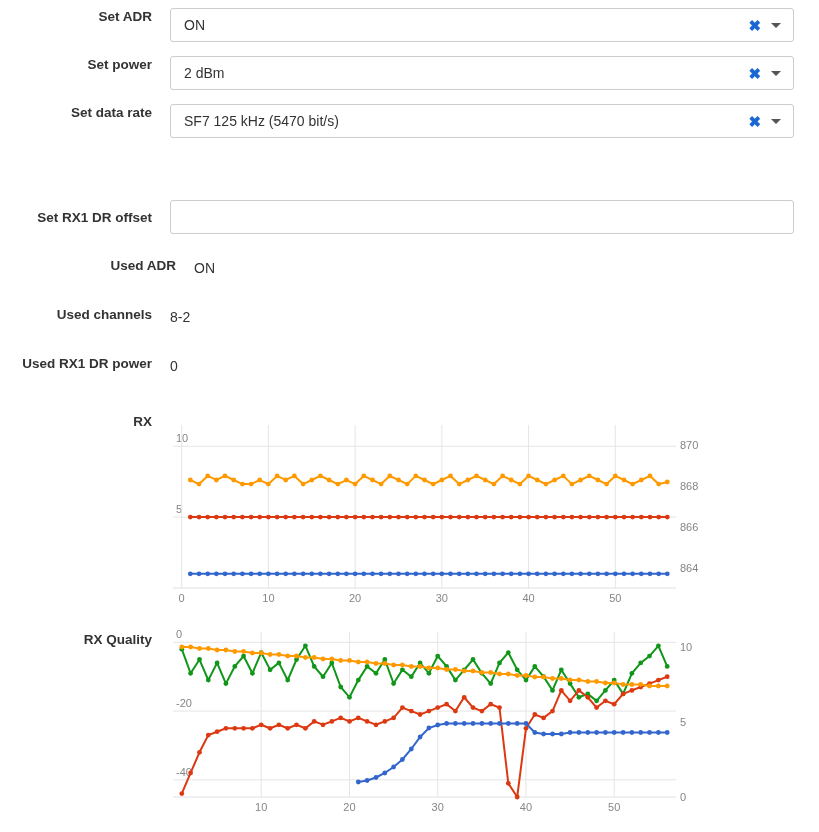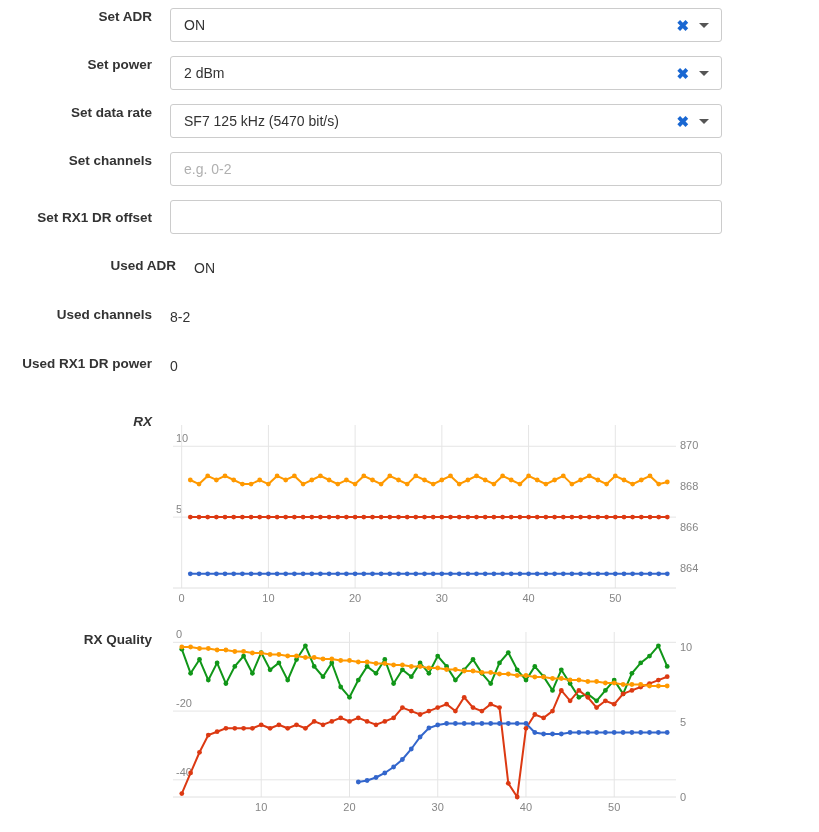--- a/index.html
+++ b/index.html
@@ -25,21 +25,21 @@
     width: 152px;
     text-align: right;
     font-size: 13.5px;
     font-weight: bold;
     color: #333333;
     padding-right: 0px;
     line-height: 17px;
   }
   .form-control-wrap {
     margin-left: 18px;
-    width: 552px;
+    width: 624px;
   }
   .select-box {
     position: relative;
     height: 34px;
     border: 1px solid #cccccc;
     border-radius: 3px;
     background: #ffffff;
     display: flex;
     align-items: center;
     padding-left: 13px;
@@ -132,26 +132,20 @@
     <div class="form-label">Set data rate</div>
     <div class="form-control-wrap">
       <div class="select-box">
         <span class="value">SF7 125 kHz (5470 bit/s)</span>
         <span class="clear-x">✖</span>
         <span class="caret"></span>
       </div>
     </div>
   </div>
 
-  <div class="form-row" style="top:152px;">
-    <div class="form-label">Set channels</div>
-    <div class="form-control-wrap">
-      <input class="text-input" type="text" value="" placeholder="e.g. 0-2" style="">
-    </div>
-  </div>
 
   <div class="form-row" style="top:200px;align-items:center;">
     <div class="form-label">Set RX1 DR offset</div>
     <div class="form-control-wrap">
       <input class="text-input" type="text" value="" placeholder="" style="">
     </div>
   </div>
 
   <div class="form-row" style="top:257px;margin-left:24px;">
     <div class="form-label">Used ADR</div>
@@ -167,21 +161,21 @@
     </div>
   </div>
 
   <div class="form-row" style="top:355px;">
     <div class="form-label label-two-line">Used RX1 DR power</div>
     <div class="form-control-wrap">
       <div class="static-value">0</div>
     </div>
   </div>
 
-  <div class="chart-label" style="top:414px; left:0;font-style:italic;">RX</div>
+  <div class="chart-label" style="top:414px; left:0;">RX</div>
   <div class="chart-area" id="rx-chart-area" style="top:405px; left:168px; width:550px; height:205px;"><svg width="550" height="205" xmlns="http://www.w3.org/2000/svg">
         <line class="axis-line" x1="5" y1="112.13043478260869" x2="508" y2="112.13043478260869" stroke="#e0e0e0"></line>
         <text x="8" y="108.13043478260869" text-anchor="start">5</text>
         <line class="axis-line" x1="5" y1="41.26086956521739" x2="508" y2="41.26086956521739" stroke="#e0e0e0"></line>
         <text x="8" y="37.26086956521739" text-anchor="start">10</text>
         <text x="512" y="166.625" text-anchor="start">864</text>
         <text x="512" y="125.875" text-anchor="start">866</text>
         <text x="512" y="85.125" text-anchor="start">868</text>
         <text x="512" y="44.375" text-anchor="start">870</text>
         <line class="axis-line" x1="13.672413793103448" y1="20" x2="13.672413793103448" y2="183" stroke="#e0e0e0"></line>

